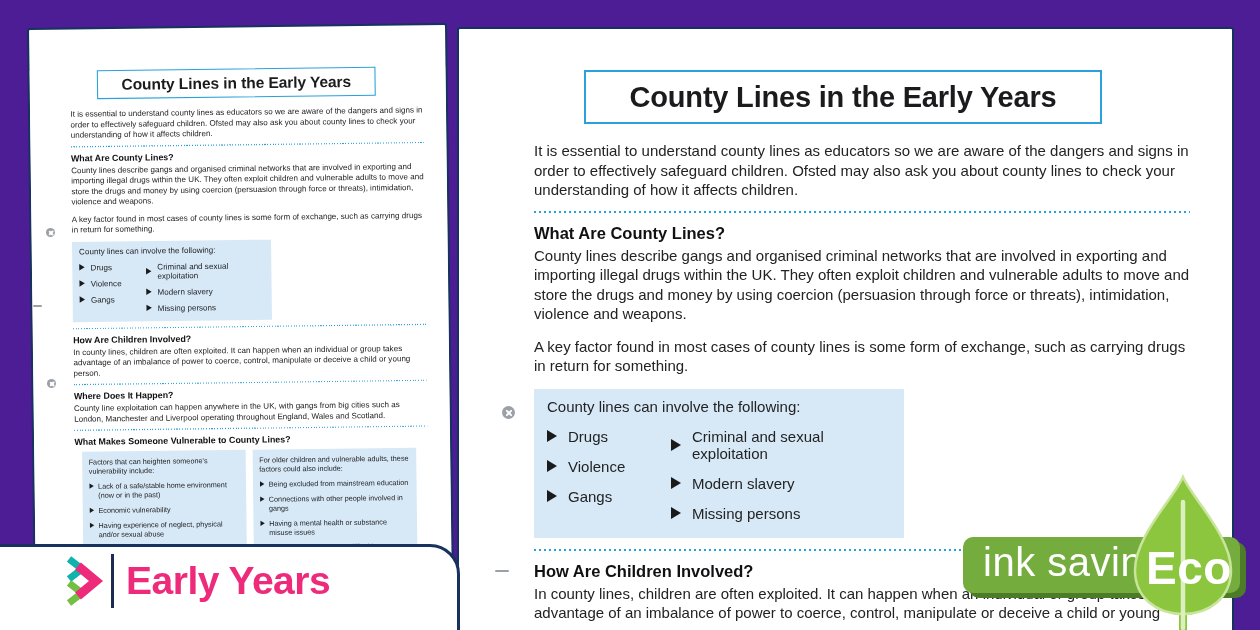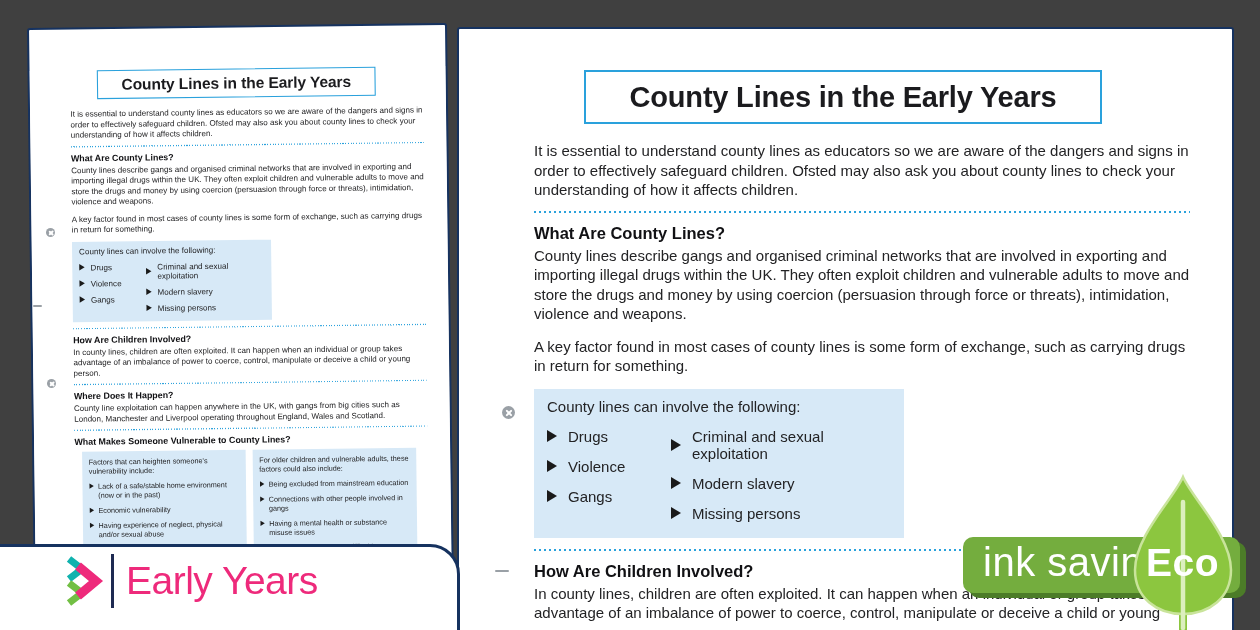--- a/index.html
+++ b/index.html
@@ -1,16 +1,16 @@
 <!DOCTYPE html>
 <html><head>
 <meta charset="utf-8">
 <style>
   html,body{margin:0;padding:0;background:#9ccdec;}
-  #canvas{position:relative;width:1260px;height:630px;overflow:hidden;background:#404040;
+  #canvas{position:relative;width:1260px;height:630px;overflow:hidden;background:#4c1d95;
           font-family:"Liberation Sans",sans-serif;color:#232325;}
 
   
   .page{position:absolute;background:#fff;border:2px solid #16325f;border-radius:3px;box-sizing:border-box;}
   #page-left{left:27px;top:28px;width:420px;height:606px;transform:rotate(-0.7deg);
              transform-origin:0 0;overflow:hidden;z-index:1;}
   #page-right{left:457px;top:27px;width:777px;height:690px;overflow:hidden;z-index:1;}
   .scale{transform:scale(0.538);transform-origin:0 0;}
 
   
@@ -54,28 +54,28 @@
   #dash-right{left:495px;top:570px;width:14px;}
   #dash-left{left:33px;top:305px;width:9px;}
 
   
   #cpd-card{position:absolute;left:-16px;top:544px;width:476px;height:110px;background:#fff;
             border:3px solid #16325f;border-radius:14px 30px 0 0;z-index:5;box-sizing:border-box;}
   .cpd-inner{display:flex;align-items:center;height:58px;padding:5px 0 0 64px;}
   .cpd-text{font-size:39px;font-weight:bold;color:#24418c;letter-spacing:-2px;}
   .chev{margin-left:12px;flex:none;}
   .logo-divider{width:3px;height:54px;background:#1e2a52;margin:0 12px 0 2px;flex:none;}
-  .ey-text{font-size:39px;font-weight:normal;color:#ee2a7b;letter-spacing:-0.5px;white-space:nowrap;}
+  .ey-text{font-size:39px;font-weight:bold;color:#ee2a7b;letter-spacing:-0.5px;white-space:nowrap;}
 
   
   #eco-rect{position:absolute;left:963px;top:537px;width:277px;height:56px;background:#74ad3e;
             border-radius:10px;box-shadow:6px 5px 0 #4c7c28;z-index:6;}
   #ink-label{position:absolute;left:20px;top:3px;font-size:40px;color:#fff;letter-spacing:0.5px;white-space:nowrap;}
   #leaf{position:absolute;left:1128px;top:474px;z-index:7;}
-  #eco-text{position:absolute;left:1146px;top:541px;font-size:39px;font-weight:bold;color:#fff;
+  #eco-text{position:absolute;left:1146px;top:541px;font-size:46px;font-weight:bold;color:#fff;
             z-index:8;letter-spacing:0.5px;}
 </style>
 </head>
 <body>
 
 <div id="canvas">
 
   <div class="page" id="page-left">
     <div class="scale">
       <div class="doc">

